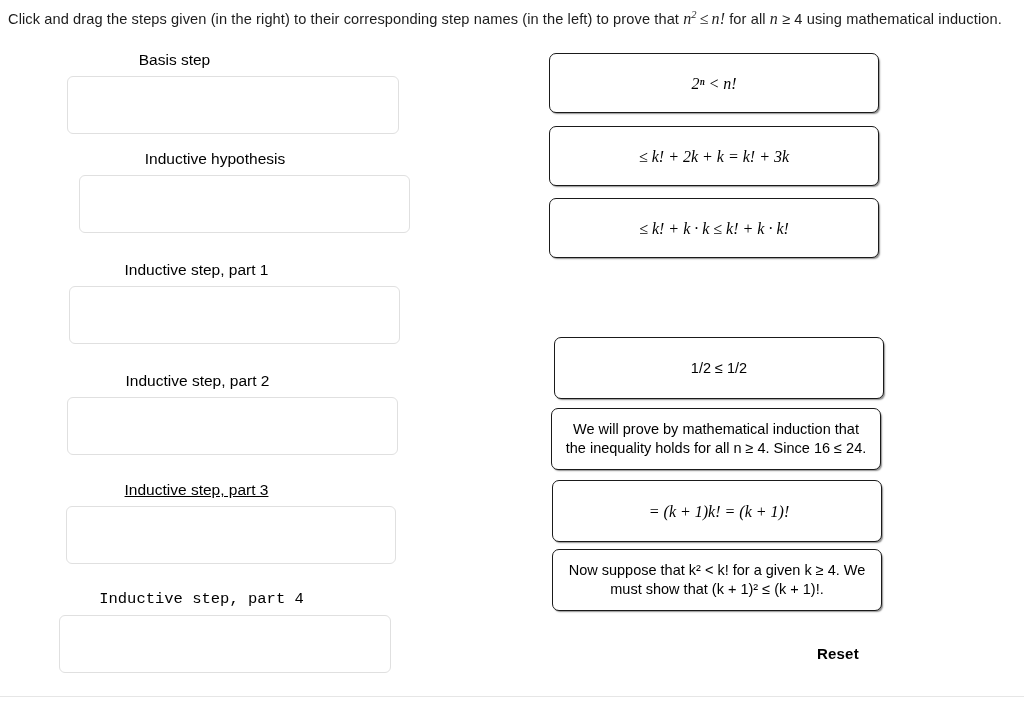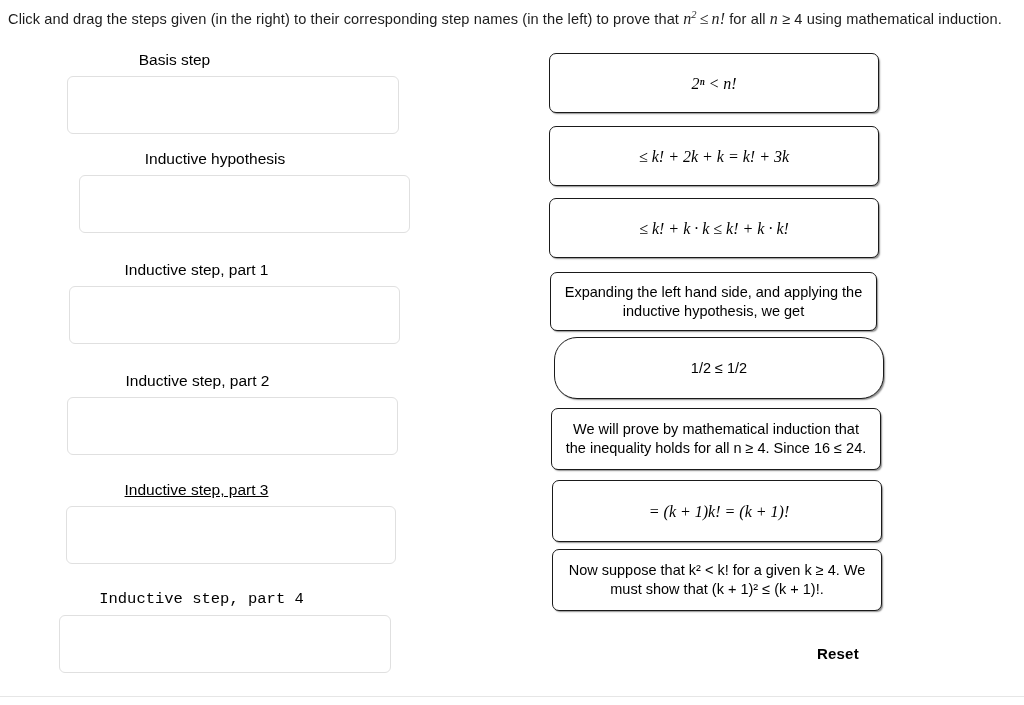--- a/index.html
+++ b/index.html
@@ -183,25 +183,22 @@
   </div>
 
   <div class="step-card" style="left:549px; top:126px; width:330px; height:60px;">
     <span class="inner mathi">≤ k! + 2k + k = k! + 3k</span>
   </div>
 
   <div class="step-card" style="left:549px; top:198px; width:330px; height:60px;">
     <span class="inner mathi">≤ k! + k · k ≤ k! + k · k!</span>
   </div>
 
-  <div class="step-card" style="left:550px; top:272px; width:327px; height:59px;">
-    <span class="inner">Expanding the left hand side, and applying the inductive hypothesis, we get</span>
-  </div>
-
-  <div class="step-card" style="left:554px; top:337px; width:330px; height:62px;border-radius:23px;">
+
+  <div class="step-card" style="left:554px; top:337px; width:330px; height:62px;">
     <span class="inner">1/2 ≤ 1/2</span>
   </div>
 
   <div class="step-card" style="left:551px; top:408px; width:330px; height:62px;">
     <span class="inner">We will prove by mathematical induction that the inequality holds for all n ≥ 4. Since 16 ≤ 24.</span>
   </div>
 
   <div class="step-card" style="left:552px; top:480px; width:330px; height:62px;padding-left:16px;">
     <span class="inner mathi">= (k + 1)k! = (k + 1)!</span>
   </div>

